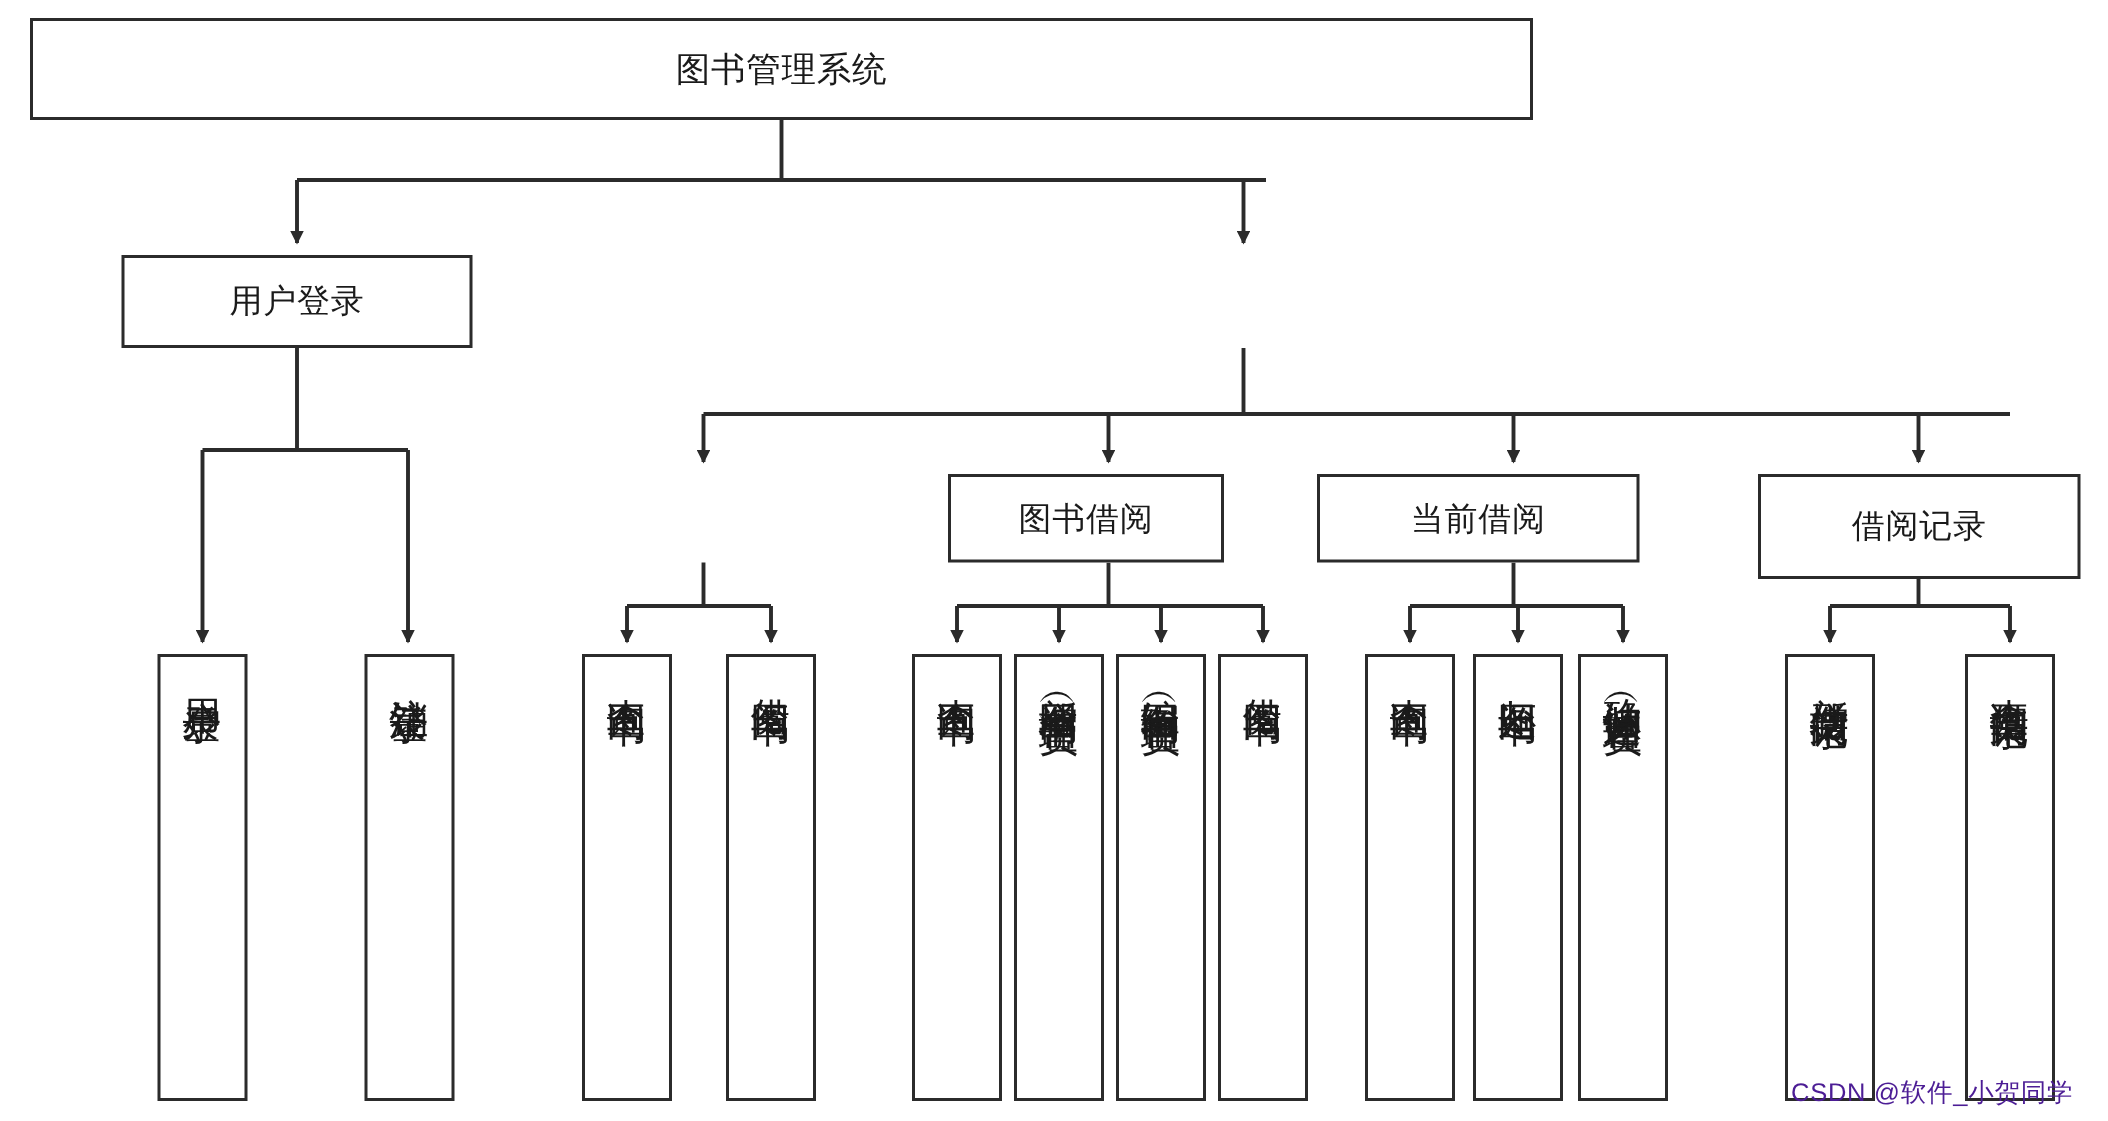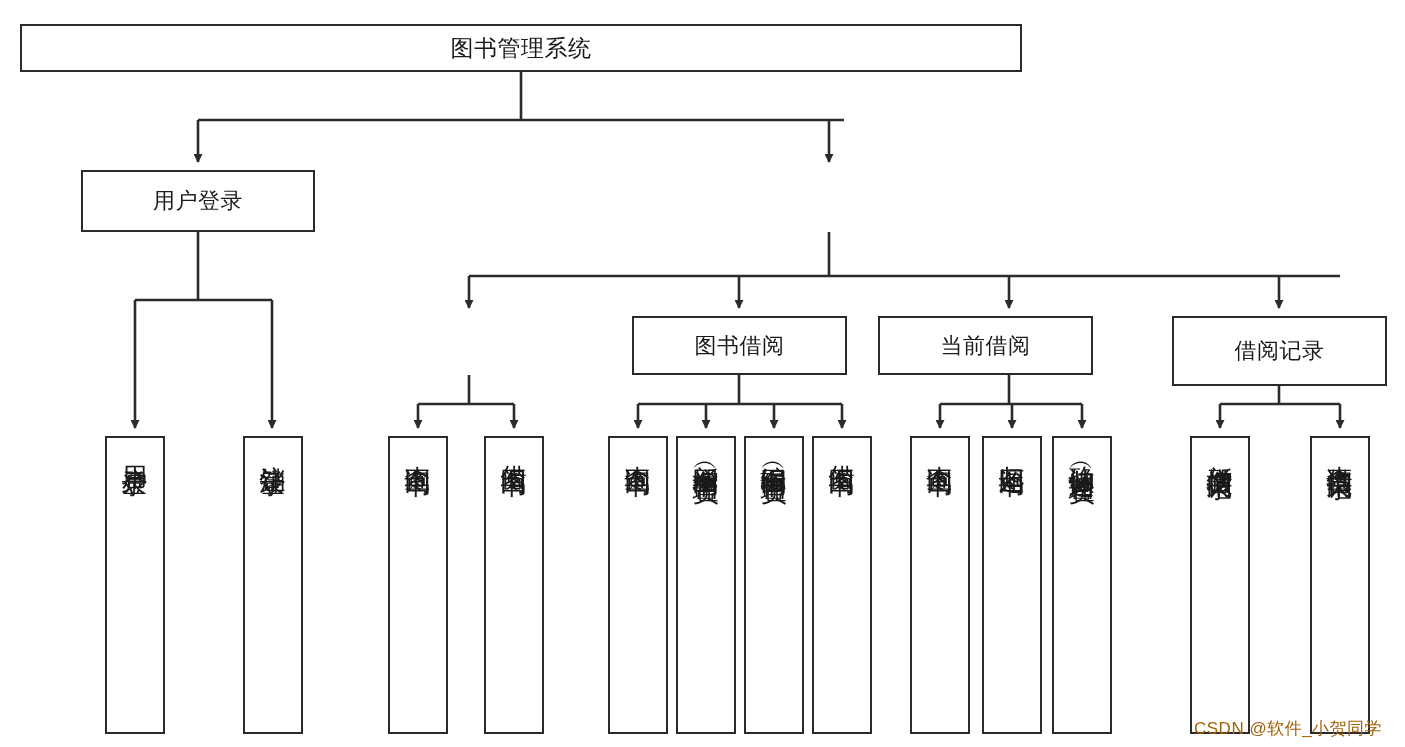--- a/index.html
+++ b/index.html
@@ -61,21 +61,21 @@
   .node.v .label {
     writing-mode: vertical-rl;
     text-orientation: upright;
     font-size: 26px;
     line-height: 1.0;
     letter-spacing: 2px;
   }
   .watermark {
     position: absolute;
     font-size: 17px;
-    color: #a16207;
+    color: #4c1d95;
     letter-spacing: 0.5px;
     white-space: nowrap;
     z-index: 3;
     font-family: "Liberation Sans", "DejaVu Sans", sans-serif;
   }
 </style>
 </head>
 <body>
 
 <div id="canvas">
@@ -124,29 +124,29 @@
       <path d="M1012,404 L1012,428" marker-end="url(#arrow)"></path>
       <path d="M1082,404 L1082,428" marker-end="url(#arrow)"></path>
 
       <path d="M1279,375 L1279,404"></path>
       <path d="M1220,404 L1340,404"></path>
       <path d="M1220,404 L1220,428" marker-end="url(#arrow)"></path>
       <path d="M1340,404 L1340,428" marker-end="url(#arrow)"></path>
     </g>
   </svg>
 
-  <div class="node h root" style="left:20px; top:24px; width:1002px; height:48px;">
+  <div class="node h root" style="left:20px; top:12px; width:1002px; height:68px;">
     <span class="label">图书管理系统</span>
   </div>
 
   <div class="node h" style="left:81px; top:170px; width:234px; height:62px;">
     <span class="label">用户登录</span>
   </div>
 
-  <div class="node h" style="left:632px; top:316px; width:215px; height:59px;">
+  <div class="node h" style="left:632px; top:316px; width:184px; height:59px;">
     <span class="label">图书借阅</span>
   </div>
   <div class="node h" style="left:878px; top:316px; width:215px; height:59px;">
     <span class="label">当前借阅</span>
   </div>
   <div class="node h" style="left:1172px; top:316px; width:215px; height:70px;">
     <span class="label">借阅记录</span>
   </div>
 
   <div class="node v" style="left:105px; top:436px; width:60px; height:298px;">

